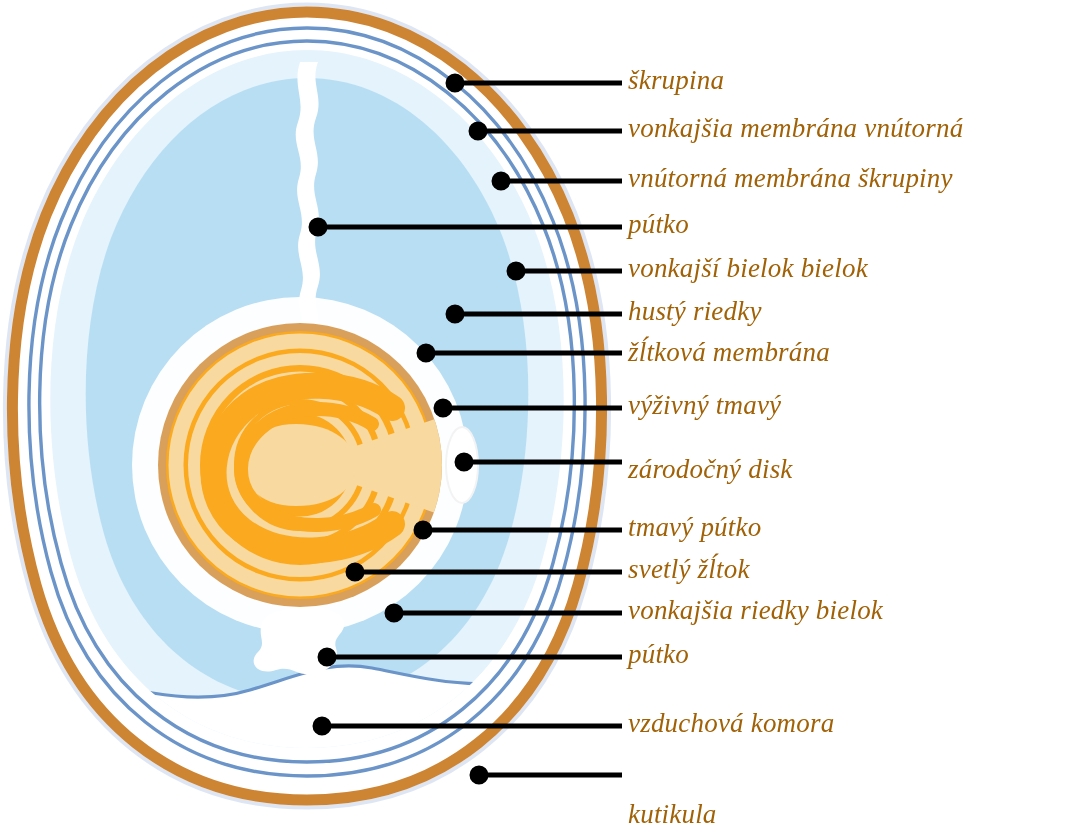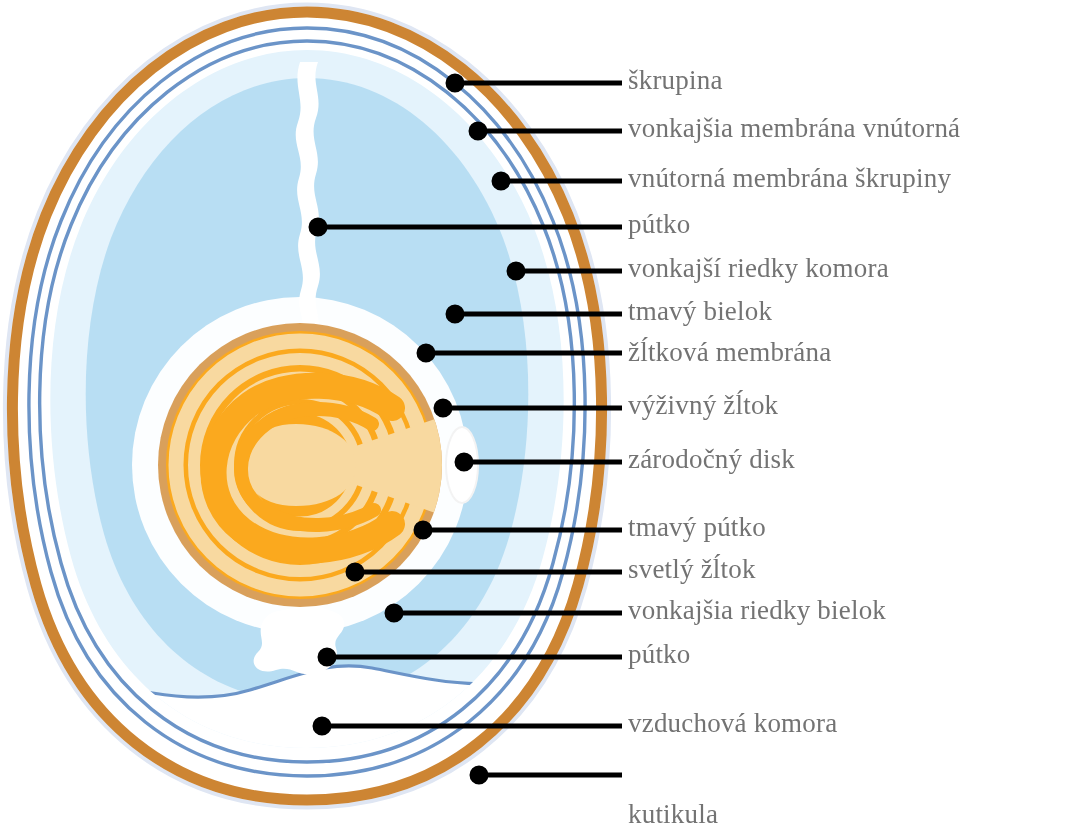--- a/index.html
+++ b/index.html
@@ -1,21 +1,21 @@
 <!DOCTYPE html>
 <html><head>
 <meta charset="utf-8">
 <style>
   html,body{margin:0;padding:0;background:#ffffff;}
   body{width:1080px;height:832px;overflow:hidden;
        font-family:"Liberation Serif","DejaVu Serif",serif;}
   #stage{position:relative;width:1080px;height:832px;background:#fff;}
   #eggsvg{position:absolute;left:0;top:0;width:1080px;height:832px;}
   .lbl{position:absolute;font-family:"Liberation Serif","DejaVu Serif",serif;
-       font-size:27px;color:#737373;white-space:nowrap;
+       font-style:italic;font-size:27px;color:#a16207;white-space:nowrap;
        letter-spacing:.2px;line-height:1;}
 </style>
 </head>
 <body>
 
 <div id="stage">
 
   <svg id="eggsvg" viewBox="0 0 1080 832">
     <defs>
 
@@ -201,25 +201,25 @@
         <line x1="479" y1="775" x2="622" y2="775" stroke="#000000" stroke-width="5"></line>
         <circle cx="479" cy="775" r="7" fill="#000000"></circle>
       </g>
   </svg>
 
   <div id="labels">
       <div class="lbl" style="left: 628px; top: 67px;">škrupina</div>
       <div class="lbl" style="left: 628px; top: 115px;">vonkajšia membrána vnútorná</div>
       <div class="lbl" style="left: 628px; top: 165px;">vnútorná membrána škrupiny</div>
       <div class="lbl" style="left: 628px; top: 211px;">pútko</div>
-      <div class="lbl" style="left: 628px; top: 255px;">vonkajší riedky komora</div>
-      <div class="lbl" style="left: 628px; top: 298px;">tmavý bielok</div>
+      <div class="lbl" style="left: 628px; top: 255px;">vonkajší bielok bielok</div>
+      <div class="lbl" style="left: 628px; top: 298px;">hustý riedky</div>
       <div class="lbl" style="left: 628px; top: 339px;">žĺtková membrána</div>
-      <div class="lbl" style="left: 628px; top: 392px;">výživný žĺtok</div>
-      <div class="lbl" style="left: 628px; top: 446px;">zárodočný disk</div>
+      <div class="lbl" style="left: 628px; top: 392px;">výživný tmavý</div>
+      <div class="lbl" style="left: 628px; top: 456px;">zárodočný disk</div>
       <div class="lbl" style="left: 628px; top: 514px;">tmavý pútko</div>
       <div class="lbl" style="left: 628px; top: 556px;">svetlý žĺtok</div>
       <div class="lbl" style="left: 628px; top: 597px;">vonkajšia riedky bielok</div>
       <div class="lbl" style="left: 628px; top: 641px;">pútko</div>
       <div class="lbl" style="left: 628px; top: 710px;">vzduchová komora</div>
       <div class="lbl" style="left: 628px; top: 801px;">kutikula</div>
     </div>
 
 </div>
 

